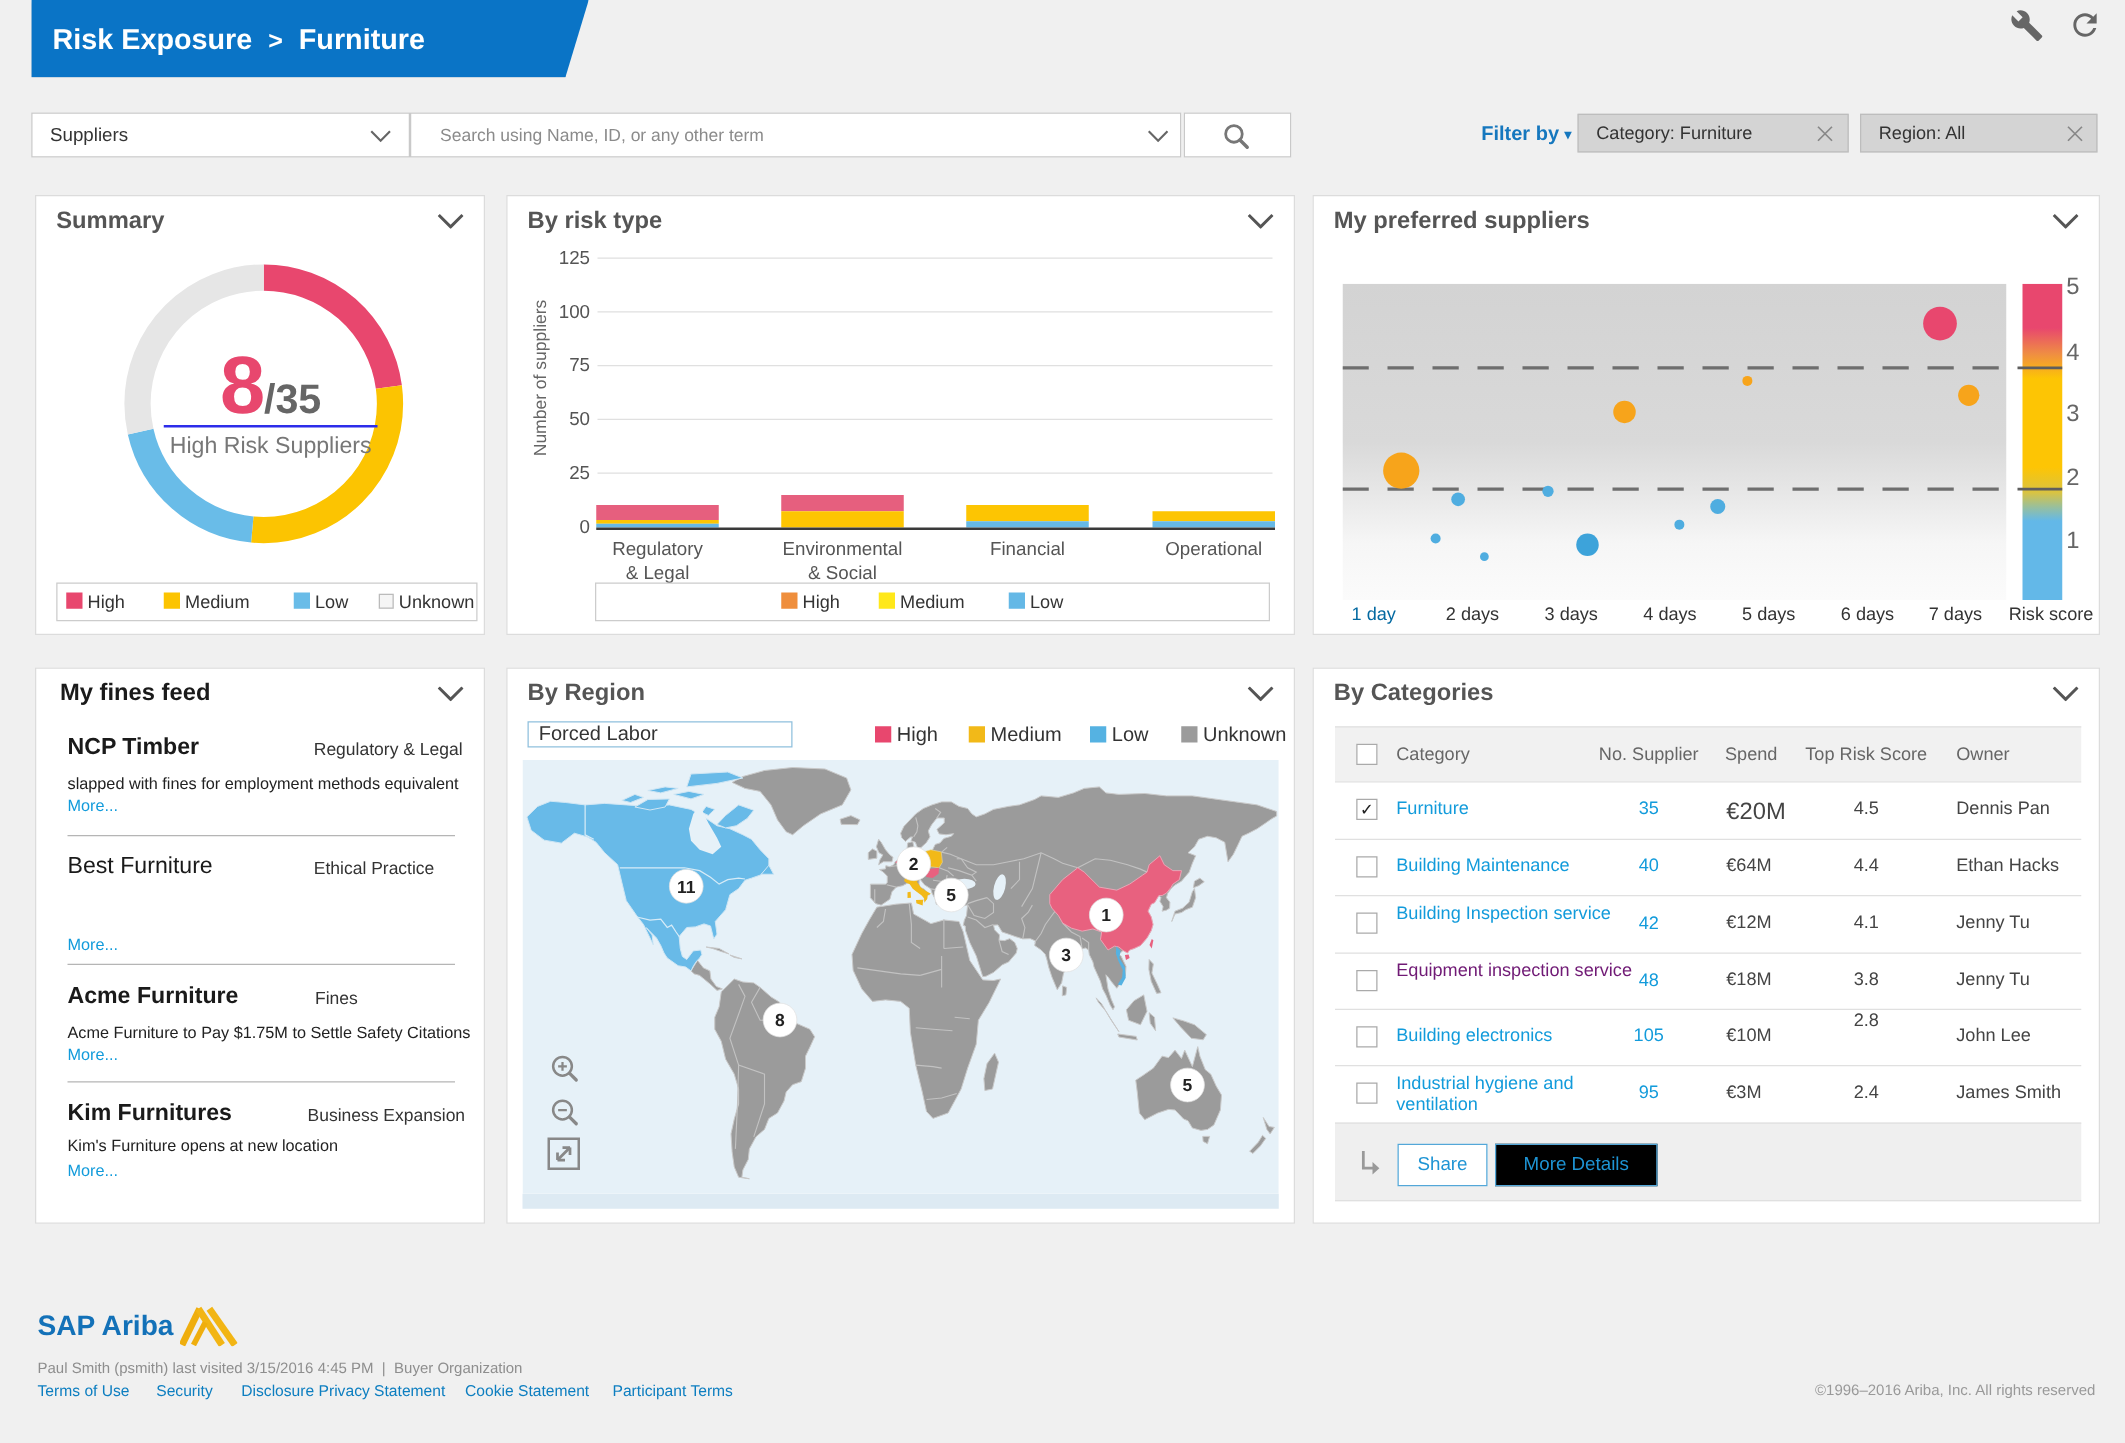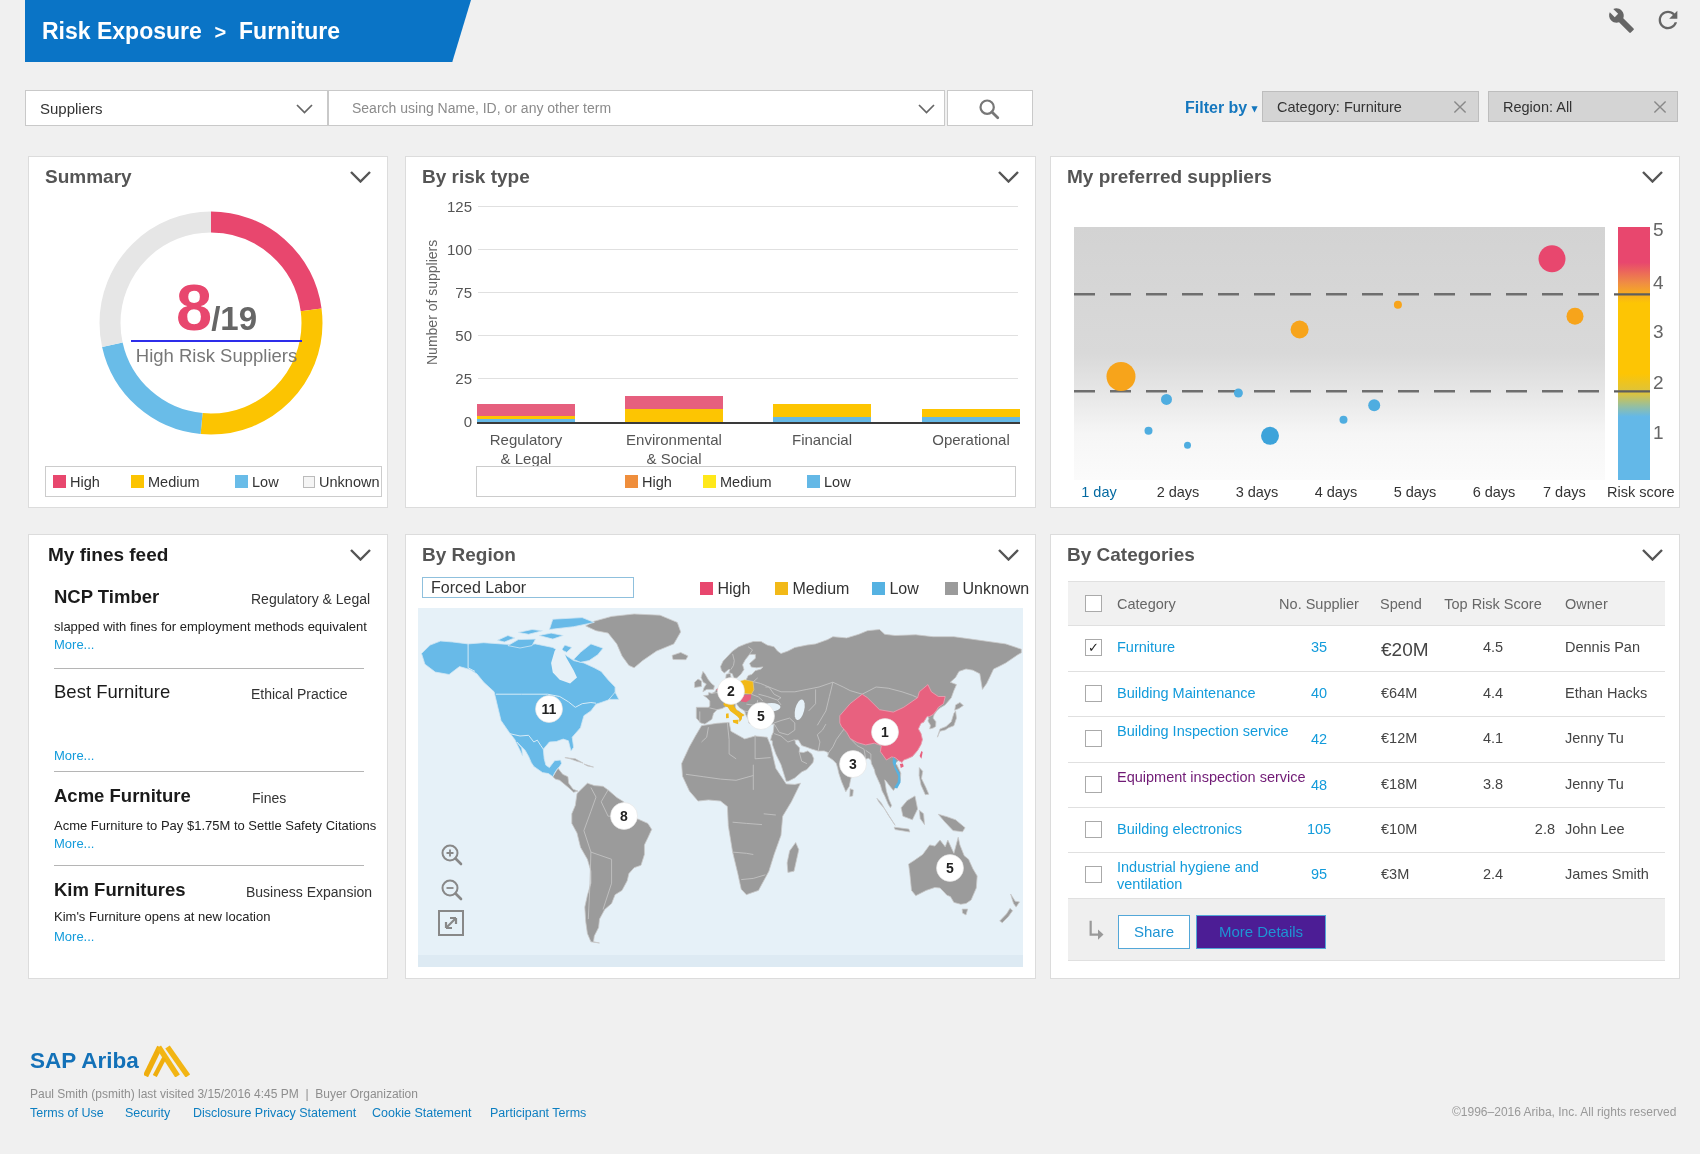--- a/index.html
+++ b/index.html
@@ -54,21 +54,21 @@
     </svg>
  <svg class="abs" style="left:59px;top:43px" width="246" height="246" viewBox="0 0 246 246">
   <g transform="rotate(-90 123 123)">
    <circle cx="123" cy="123" r="101" fill="none" stroke="#e8476e" stroke-width="21" stroke-dasharray="145.05 489.6" stroke-dashoffset="0"></circle>
    <circle cx="123" cy="123" r="101" fill="none" stroke="#fcc401" stroke-width="21" stroke-dasharray="181.3 453.3" stroke-dashoffset="-145.05"></circle>
    <circle cx="123" cy="123" r="101" fill="none" stroke="#69bce8" stroke-width="21" stroke-dasharray="126.9 507.7" stroke-dashoffset="-326.35"></circle>
    <circle cx="123" cy="123" r="101" fill="none" stroke="#e6e6e6" stroke-width="21" stroke-dasharray="181.3 453.3" stroke-dashoffset="-453.25"></circle>
   </g>
  </svg>
  <div class="abs" style="left:15px;top:113px;width:345px;text-align:center">
-   <span style="font-size:65px;font-weight:bold;color:#e8476e;letter-spacing:-1px">8</span><span style="font-size:33px;font-weight:bold;color:#666">/19</span>
+   <span style="font-size:65px;font-weight:bold;color:#e8476e;letter-spacing:-1px">8</span><span style="font-size:33px;font-weight:bold;color:#666">/35</span>
  </div>
  <div class="abs" style="left:102px;top:183px;width:171px;height:0;border-top:2px solid #2d2dea"></div>
  <div class="abs" style="left:15px;top:188px;width:345px;text-align:center;font-size:18.5px;color:#777">High Risk Suppliers</div>
  <div class="abs" style="left:16px;top:309px;width:337px;height:31px;border:1px solid #ccc"></div>
  <div class="abs" style="left:24px;top:317px;font-size:14.5px;color:#333"><span class="leg-sq" style="background:#e8476e"></span> High</div>
  <div class="abs" style="left:102px;top:317px;font-size:14.5px;color:#333"><span class="leg-sq" style="background:#fcc401"></span> Medium</div>
  <div class="abs" style="left:206px;top:317px;font-size:14.5px;color:#333"><span class="leg-sq" style="background:#69bce8"></span> Low</div>
  <div class="abs" style="left:274px;top:317px;font-size:14.5px;color:#333"><span class="leg-sq" style="background:#f5f5f5;border:1px solid #bbb;width:12px;height:12px"></span> Unknown</div>
 </div>
 
@@ -371,37 +371,37 @@
  <div class="abs" style="left:66px;top:234px;font-size:14.5px;color:#701a75">Equipment inspection service</div>
  <div class="abs" style="left:218px;top:242px;width:100px;text-align:center;font-size:14.5px;color:#129bdb">48</div>
  <div class="abs" style="left:330px;top:241px;font-size:14.5px;color:#444">€18M</div>
  <div class="abs" style="left:380px;top:241px;width:124px;text-align:center;font-size:14.5px;color:#444">3.8</div>
  <div class="abs" style="left:514px;top:241px;font-size:14.5px;color:#444">Jenny Tu</div>
  <div class="abs" style="left:17px;top:272px;width:597px;border-top:1px solid #e0e0e0"></div>
  <div class="abs" style="left:34px;top:286px;width:17px;height:17px;background:#fff;border:1px solid #aaa;font-size:13px;line-height:15px;text-align:center;color:#222"></div>
  <div class="abs" style="left:66px;top:286px;font-size:14.5px;color:#129bdb">Building electronics</div>
  <div class="abs" style="left:218px;top:286px;width:100px;text-align:center;font-size:14.5px;color:#129bdb">105</div>
  <div class="abs" style="left:330px;top:286px;font-size:14.5px;color:#444">€10M</div>
- <div class="abs" style="left:380px;top:286px;width:124px;text-align:right;font-size:14.5px;color:#444">2.8</div>
+ <div class="abs" style="left:380px;top:274px;width:124px;text-align:center;font-size:14.5px;color:#444">2.8</div>
  <div class="abs" style="left:514px;top:286px;font-size:14.5px;color:#444">John Lee</div>
  <div class="abs" style="left:17px;top:317px;width:597px;border-top:1px solid #e0e0e0"></div>
  <div class="abs" style="left:34px;top:331px;width:17px;height:17px;background:#fff;border:1px solid #aaa;font-size:13px;line-height:15px;text-align:center;color:#222"></div>
  <div class="abs" style="left:66px;top:324px;width:170px;font-size:14.5px;color:#129bdb;line-height:17px;white-space:normal">Industrial hygiene and ventilation</div>
  <div class="abs" style="left:218px;top:331px;width:100px;text-align:center;font-size:14.5px;color:#129bdb">95</div>
  <div class="abs" style="left:330px;top:331px;font-size:14.5px;color:#444">€3M</div>
  <div class="abs" style="left:380px;top:331px;width:124px;text-align:center;font-size:14.5px;color:#444">2.4</div>
  <div class="abs" style="left:514px;top:331px;font-size:14.5px;color:#444">James Smith</div>
 
  <div class="abs" style="left:17px;top:363px;width:597px;height:63px;background:#efefef;border-top:1px solid #e0e0e0;border-bottom:1px solid #e0e0e0"></div>
  <svg class="abs" style="left:36px;top:384px" width="22" height="22" viewBox="0 0 24 24">
       <path d="M4,2 L4,17 L15,17" stroke="#999" stroke-width="2.4" fill="none"></path>
       <path d="M12,11.5 L18,17 L12,22.5 Z" fill="#999"></path>
     </svg>
  <div class="abs" style="left:67px;top:380px;width:72px;height:34px;background:#fff;border:1px solid #53a7d8;text-align:center;line-height:32px;font-size:15px;color:#1e94d4">Share</div>
- <div class="abs" style="left:145px;top:380px;width:130px;height:34px;background:#4c1d95;border:1px solid #53a7d8;text-align:center;line-height:32px;font-size:15px;color:#1e94d4">More Details</div>
+ <div class="abs" style="left:145px;top:380px;width:130px;height:34px;background:#000000;border:1px solid #53a7d8;text-align:center;line-height:32px;font-size:15px;color:#1e94d4">More Details</div>
 </div>
 
 <div class="abs" style="left:30px;top:1048px;font-size:22.5px;font-weight:bold;color:#1371b8">SAP Ariba</div>
 <svg class="abs" style="left:144px;top:1043px" width="46" height="34" viewBox="0 0 46 34">
  <path d="M1.6,33 L15.7,4" stroke="#efae0e" stroke-width="5.5" fill="none"></path>
  <path d="M14.7,4 L33.6,33" stroke="#f2b514" stroke-width="5.5" fill="none"></path>
  <path d="M20.2,15 L10.8,33" stroke="#efae0e" stroke-width="4.5" fill="none"></path>
  <path d="M23.5,4 L43.9,33" stroke="#f2b514" stroke-width="5.5" fill="none"></path>
 </svg>
 <div class="abs" style="left:30px;top:1087px;font-size:12px;color:#8e8e8e">Paul Smith (psmith) last visited 3/15/2016 4:45 PM &nbsp;|&nbsp; Buyer Organization</div>

